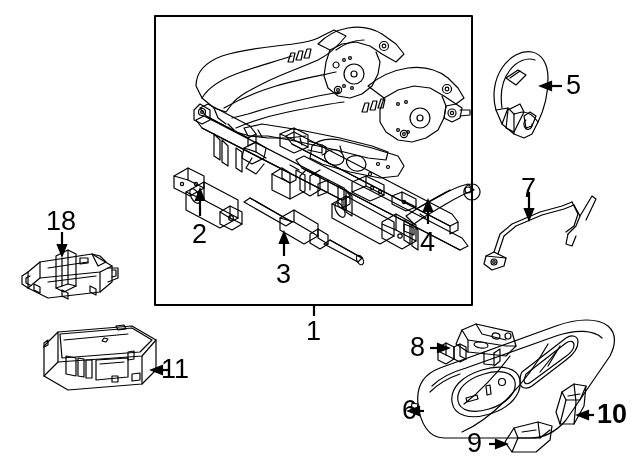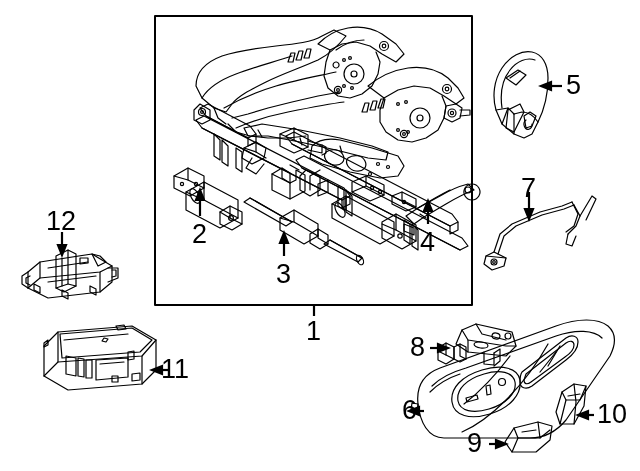--- a/index.html
+++ b/index.html
@@ -426,17 +426,17 @@
 
   <div class="callout" style="left:306px; top:318px;">1</div>
   <div class="callout" style="left:192px; top:221px;">2</div>
   <div class="callout" style="left:276px; top:261px;">3</div>
   <div class="callout" style="left:420px; top:229px;">4</div>
   <div class="callout" style="left:566px; top:72px;">5</div>
   <div class="callout" style="left:402px; top:397px;">6</div>
   <div class="callout" style="left:521px; top:175px;">7</div>
   <div class="callout" style="left:410px; top:334px;">8</div>
   <div class="callout" style="left:467px; top:430px;">9</div>
-  <div class="callout" style="left:597px; top:401px;">10</div>
+  <div class="callout" style="left:597px; top:401px;font-weight:bold;">10</div>
   <div class="callout" style="left:161px; top:356px;">11</div>
-  <div class="callout" style="left:46px;  top:208px;">12</div>
+  <div class="callout" style="left:46px;  top:208px;">18</div>
 
 </div>
 
 </body></html>

